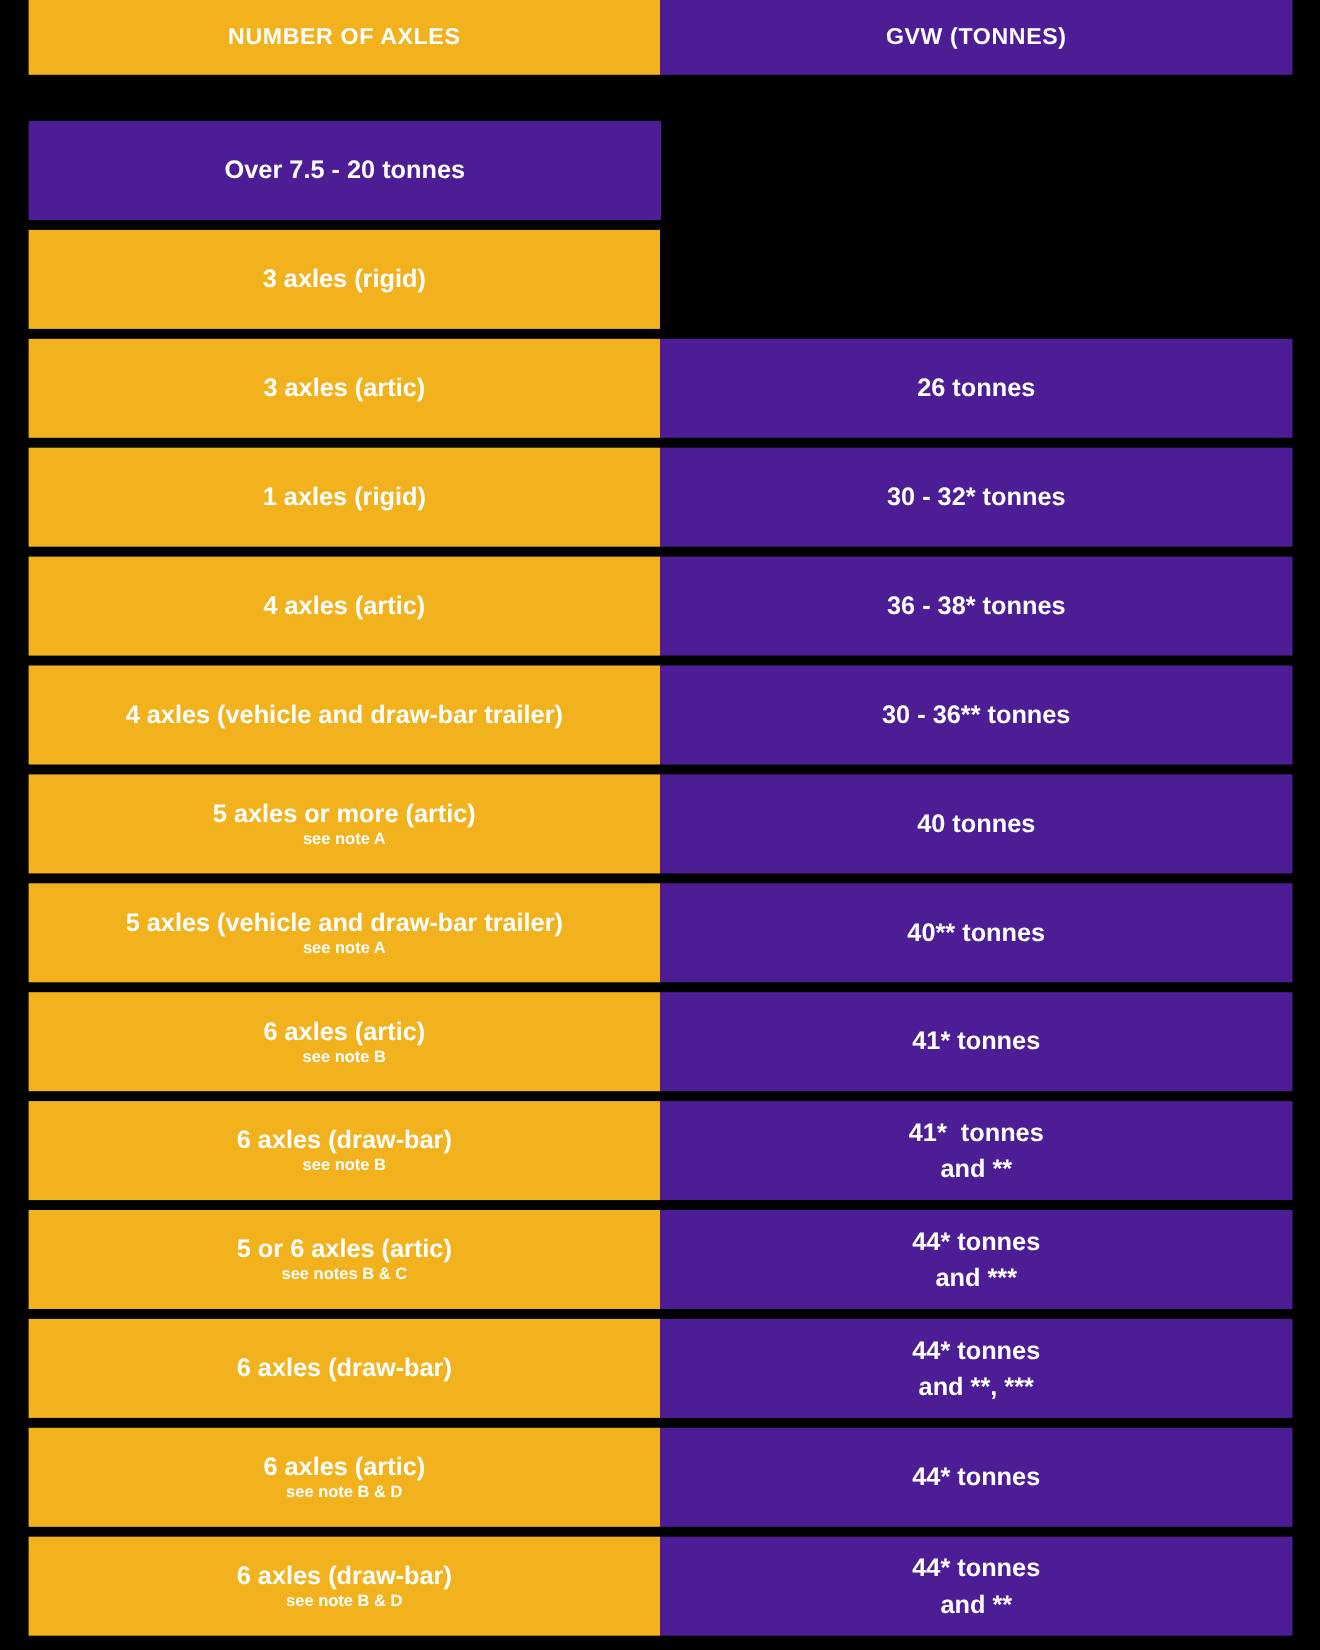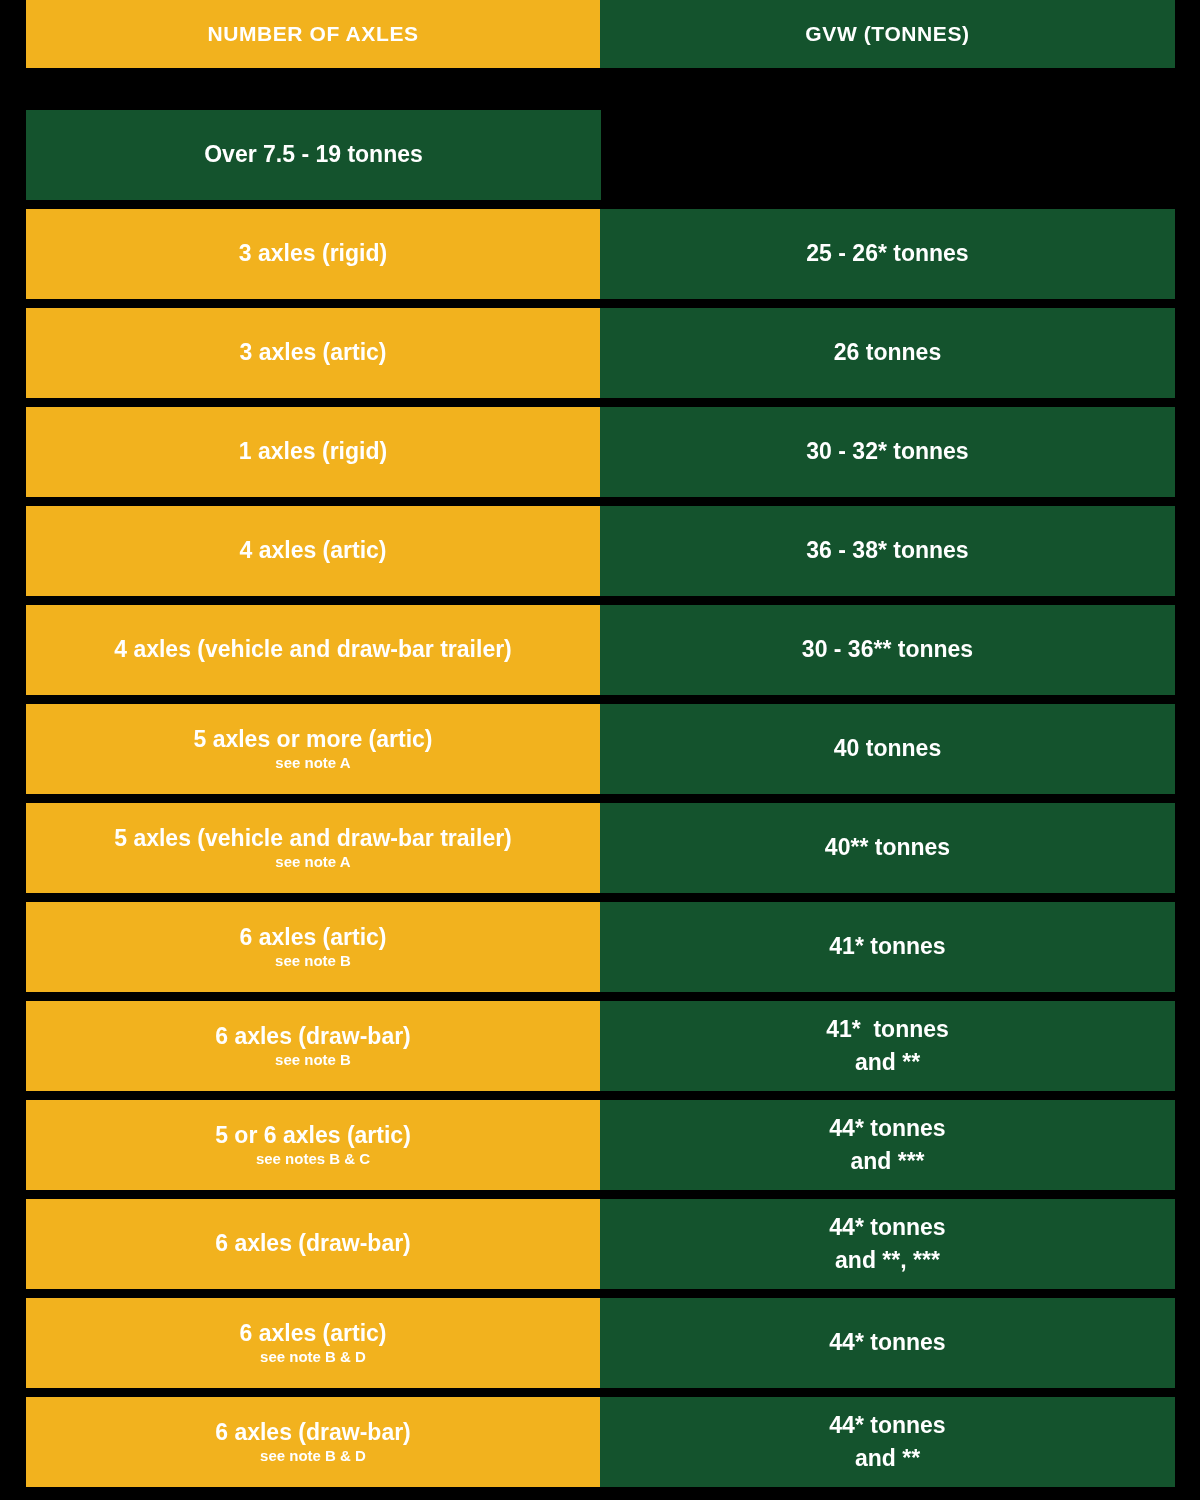--- a/index.html
+++ b/index.html
@@ -44,21 +44,21 @@
     padding: 0 8px;
     color: #ffffff;
     text-align: center;
   }
   .cell-axles {
     width: 574px;
     background: #F2B21E;
   }
   .cell-gvw {
     width: 575px;
-    background: #14532d;
+    background: #4c1d95;
   }
   .header-row .cell {
     font-size: 21px;
     font-weight: bold;
     letter-spacing: 0.6px;
   }
   .cell-main {
     font-size: 23px;
     font-weight: bold;
     line-height: 1.18;
@@ -88,32 +88,28 @@
       <span>NUMBER OF AXLES</span>
     </div>
     <div class="cell cell-gvw">
       <span>GVW (TONNES)</span>
     </div>
   </div>
 
   <div id="rows-container">
   <div class="row data-row">
     <div class="cell cell-gvw">
-      <span class="cell-main">Over 7.5 - 19 tonnes</span>
+      <span class="cell-main">Over 7.5 - 20 tonnes</span>
 
     </div>
   </div>
 
   <div class="row data-row">
     <div class="cell cell-axles">
       <span class="cell-main">3 axles (rigid)</span>
-
-    </div>
-    <div class="cell cell-gvw">
-      <span class="cell-main">25 - 26* tonnes</span>
 
     </div>
   </div>
 
   <div class="row data-row">
     <div class="cell cell-axles">
       <span class="cell-main">3 axles (artic)</span>
 
     </div>
     <div class="cell cell-gvw">

